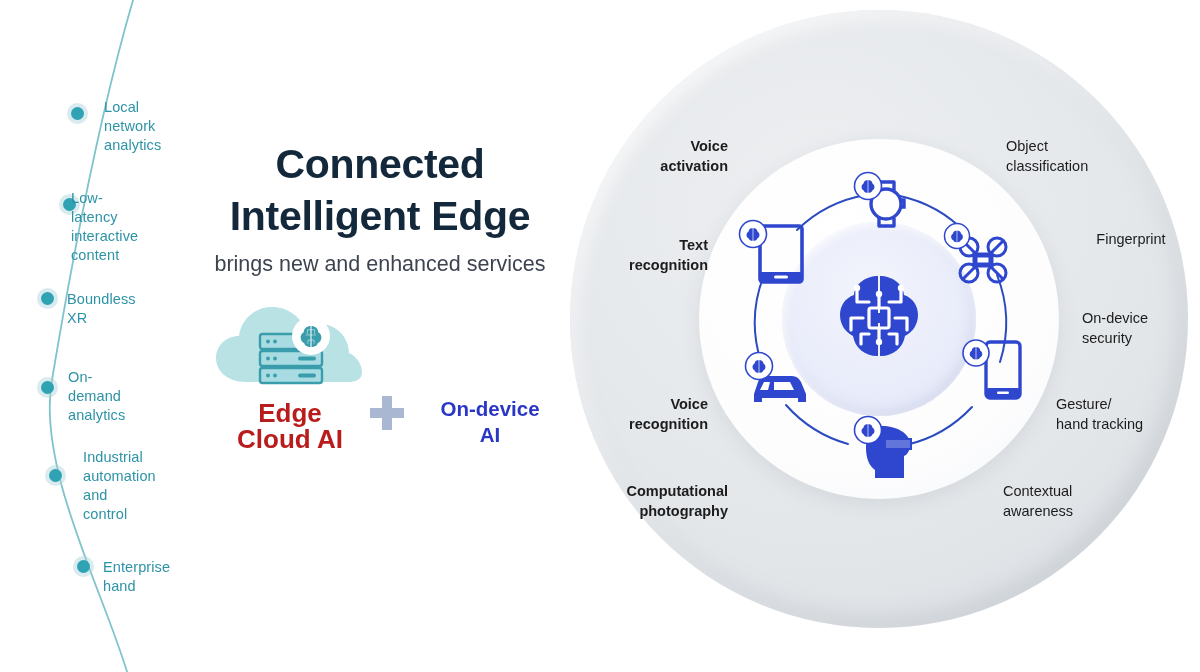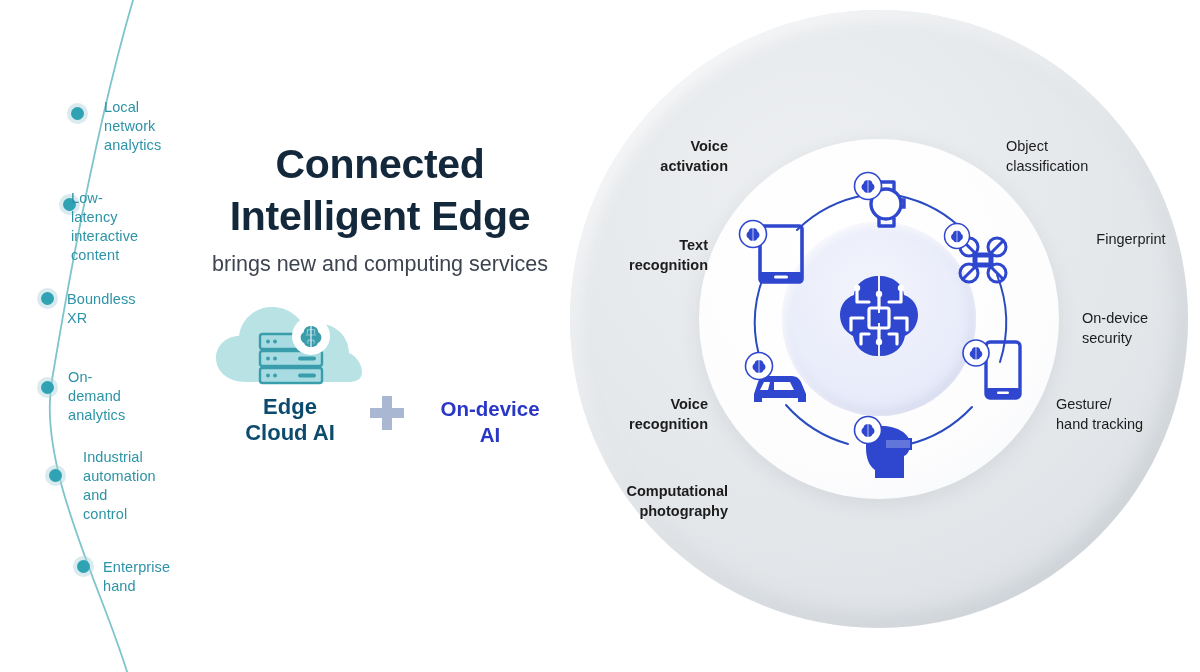--- a/index.html
+++ b/index.html
@@ -87,23 +87,23 @@
     width: 190px;
     text-align: center;
   }
   #cloud-art {
     position: relative;
     width: 160px;
     height: 92px;
     margin: 0 auto;
   }
   .edge-text {
-    margin-top: 6px;
-    color: #0c4a6e;
-    font-size: 22px;
+    margin-top: 12px;
+    color: #b91c1c;
+    font-size: 26px;
     font-weight: bold;
     line-height: 26px;
     white-space: pre-line;
   }
   #plus-sign {
     position: absolute;
     left: 175px;
     top: 100px;
     width: 34px;
     height: 34px;
@@ -234,21 +234,21 @@
     <div class="uc-item">
       <span class="uc-dot" style="left:77px; top:560px;"></span>
       <span class="uc-label" style="left:103px; top:558px;">Enterprise hand</span>
     </div>
   </div>
 
   <div id="headline">
     <div class="h-line">Connected</div>
     <div class="h-line">Intelligent Edge</div>
   </div>
-  <div id="subhead">brings new and computing services</div>
+  <div id="subhead">brings new and enhanced services</div>
 
   <div id="combo">
 
     <div id="edge-col">
       <div id="cloud-art">
         <svg viewBox="0 0 160 92" width="160" height="92">
 
           <path d="M36 86 C16 86 6 74 6 62 C6 50 16 40 29 40 C31 23 45 11 62 11
                    C77 11 90 20 95 33 C99 30 105 28 110 28 C126 28 139 41 139 57
                    C146 60 152 68 152 76 C152 84 145 86 138 86 Z" fill="#B9E2E5"></path>
@@ -442,15 +442,17 @@
     <div class="ring-label right" style="left:458px; top:145px; width:150px;">Object
 classification</div>
 
     <div class="ring-label left" style="left:60px; top:490px; width:120px;">Computational
 photography</div>
     <div class="ring-label right" style="left:518px; top:238px; width:130px;text-align:center;">Fingerprint</div>
     <div class="ring-label right" style="left:534px; top:317px; width:130px;">On-device
 security</div>
     <div class="ring-label right" style="left:508px; top:403px; width:150px;">Gesture/
 hand tracking</div>
+    <div class="ring-label right" style="left:455px; top:490px; width:140px;">Contextual
+awareness</div>
 
   </div>
 </div>
 
 </body></html>

